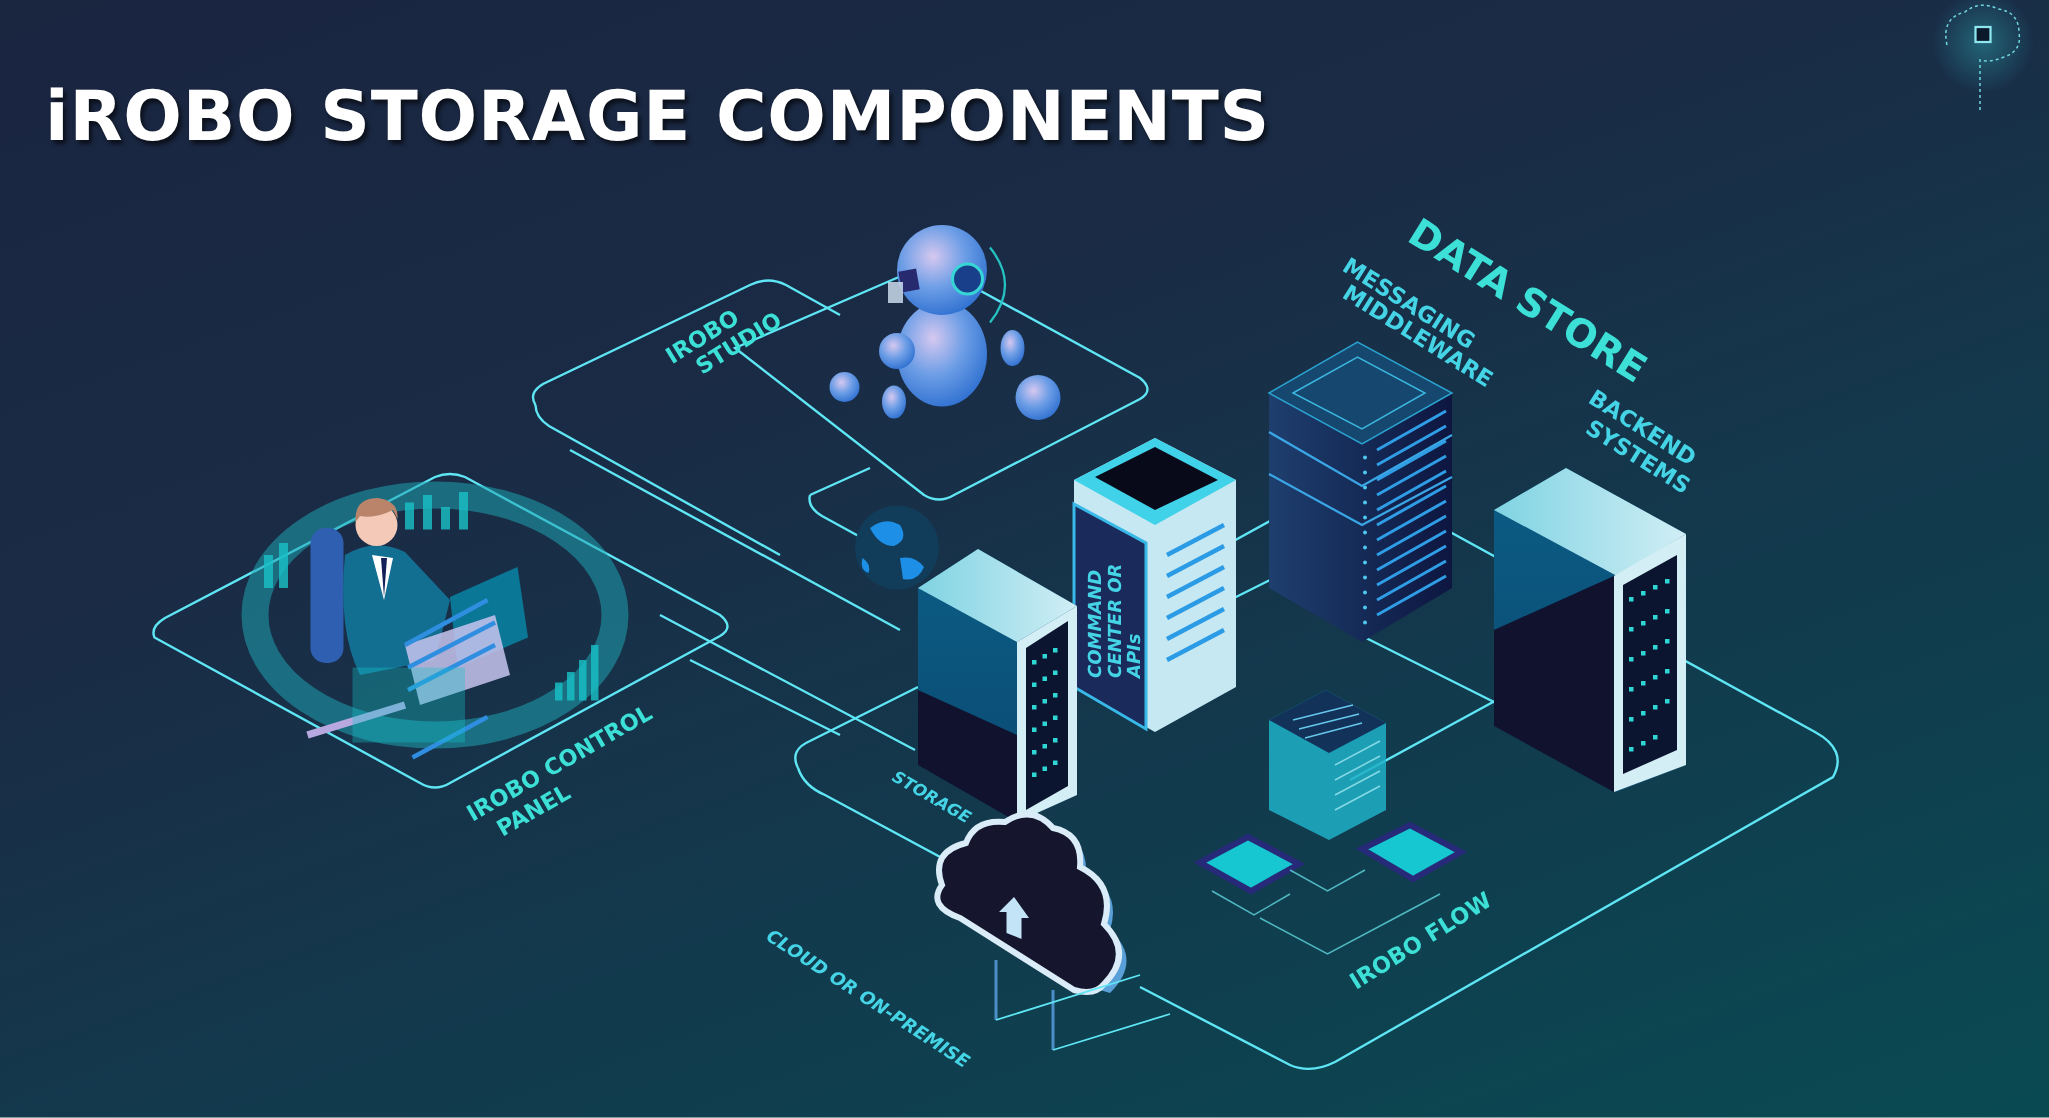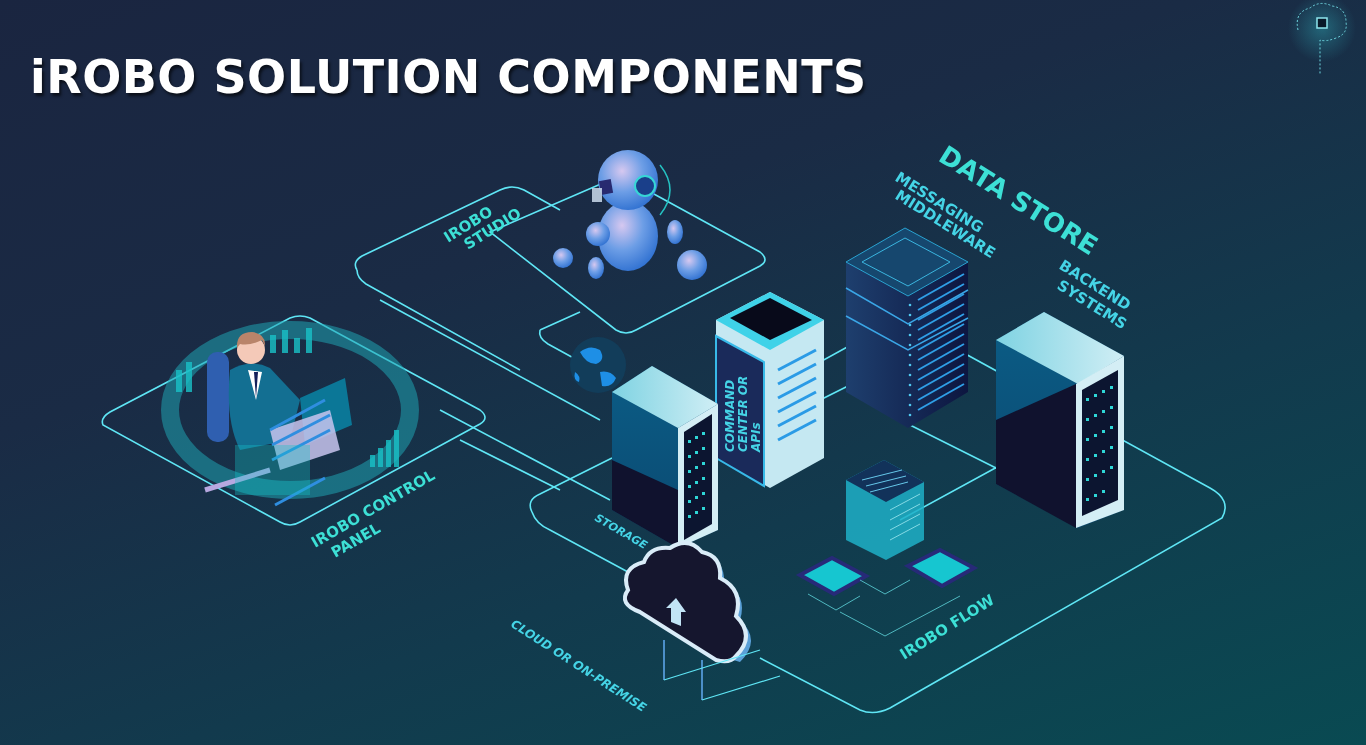--- a/index.html
+++ b/index.html
@@ -8,21 +8,21 @@
     font-family:"DejaVu Sans",sans-serif;}
   .title{position:absolute;left:30px;top:50px;margin:0;color:#fff;font-size:46px;font-weight:bold;
     letter-spacing:0.5px;text-shadow:2px 3px 3px rgba(0,0,0,0.6);font-family:"DejaVu Sans",sans-serif;}
   svg.scene{position:absolute;left:0;top:0;}
   .lbl{font-family:"DejaVu Sans",sans-serif;font-weight:bold;fill:#3de0d6;}
   .lbl2{font-family:"DejaVu Sans",sans-serif;font-weight:bold;fill:#45d4e6;}
 </style>
 </head>
 <body>
 
-<h1 class="title">iROBO SOLUTION COMPONENTS</h1>
+<h1 class="title">iROBO STORAGE COMPONENTS</h1>
 
 <svg class="scene" width="1366" height="745" viewBox="0 0 1366 745">
   <defs>
     <linearGradient id="srvFront" x1="0" y1="0" x2="0" y2="1">
       <stop offset="0" stop-color="#0b5d86"></stop>
         <stop offset="1" stop-color="#0b4870"></stop>
     </linearGradient>
     <linearGradient id="srvTop" x1="0" y1="0" x2="1" y2="0">
       <stop offset="0" stop-color="#7fd3e2"></stop>
         <stop offset="1" stop-color="#d0eef5"></stop>

